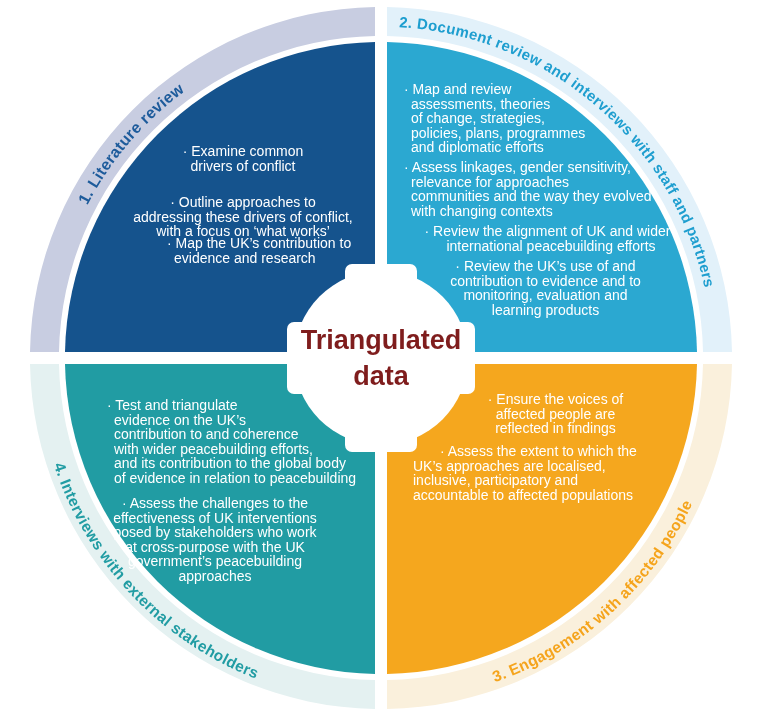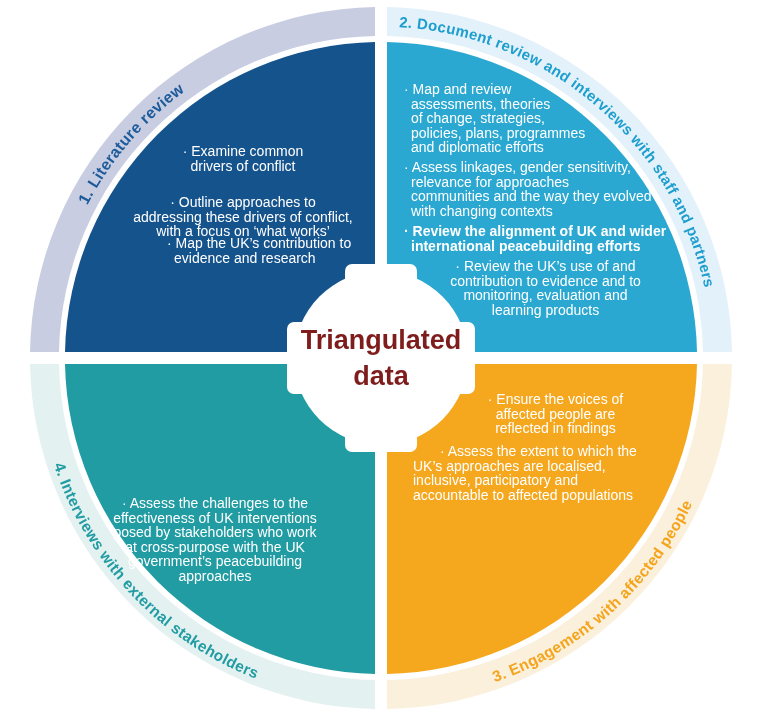--- a/index.html
+++ b/index.html
@@ -88,35 +88,41 @@
 
   <div class="bullet hang" style="left:404px; top:82px; width:250px; text-align:left;">· Map and review
 assessments, theories
 of change, strategies,
 policies, plans, programmes
 and diplomatic efforts</div>
   <div class="bullet hang" style="left:404px; top:160px; width:270px; text-align:left;">· Assess linkages, gender sensitivity,
 relevance for approaches
 communities and the way they evolved
 with changing contexts</div>
-  <div class="bullet hang" style="left:404px; top:224px; width:280px; text-align:left;font-weight:bold;">· Review the alignment of UK and wider
+  <div class="bullet hang" style="left:404px; top:224px; width:280px; text-align:center;">· Review the alignment of UK and wider
 international peacebuilding efforts</div>
   <div class="bullet" style="left:428px; top:259px; width:235px; text-align:center;">· Review the UK’s use of and
 contribution to evidence and to
 monitoring, evaluation and
 learning products</div>
 
   <div class="bullet" style="left:448px; top:392px; width:215px; text-align:center;">· Ensure the voices of
 affected people are
 reflected in findings</div>
   <div class="bullet indent-first" style="left:413px; top:444px; width:265px; text-align:left;">· Assess the extent to which the
 UK’s approaches are localised,
 inclusive, participatory and
 accountable to affected populations</div>
 
+  <div class="bullet hang" style="left:107px; top:398px; width:292px; text-align:left;">· Test and triangulate
+evidence on the UK’s
+contribution to and coherence
+with wider peacebuilding efforts,
+and its contribution to the global body
+of evidence in relation to peacebuilding</div>
   <div class="bullet" style="left:75px; top:496px; width:280px; text-align:center;">· Assess the challenges to the
 effectiveness of UK interventions
 posed by stakeholders who work
 at cross-purpose with the UK
 government’s peacebuilding
 approaches</div>
 
   <div class="center-label">Triangulated
 data</div>
 

